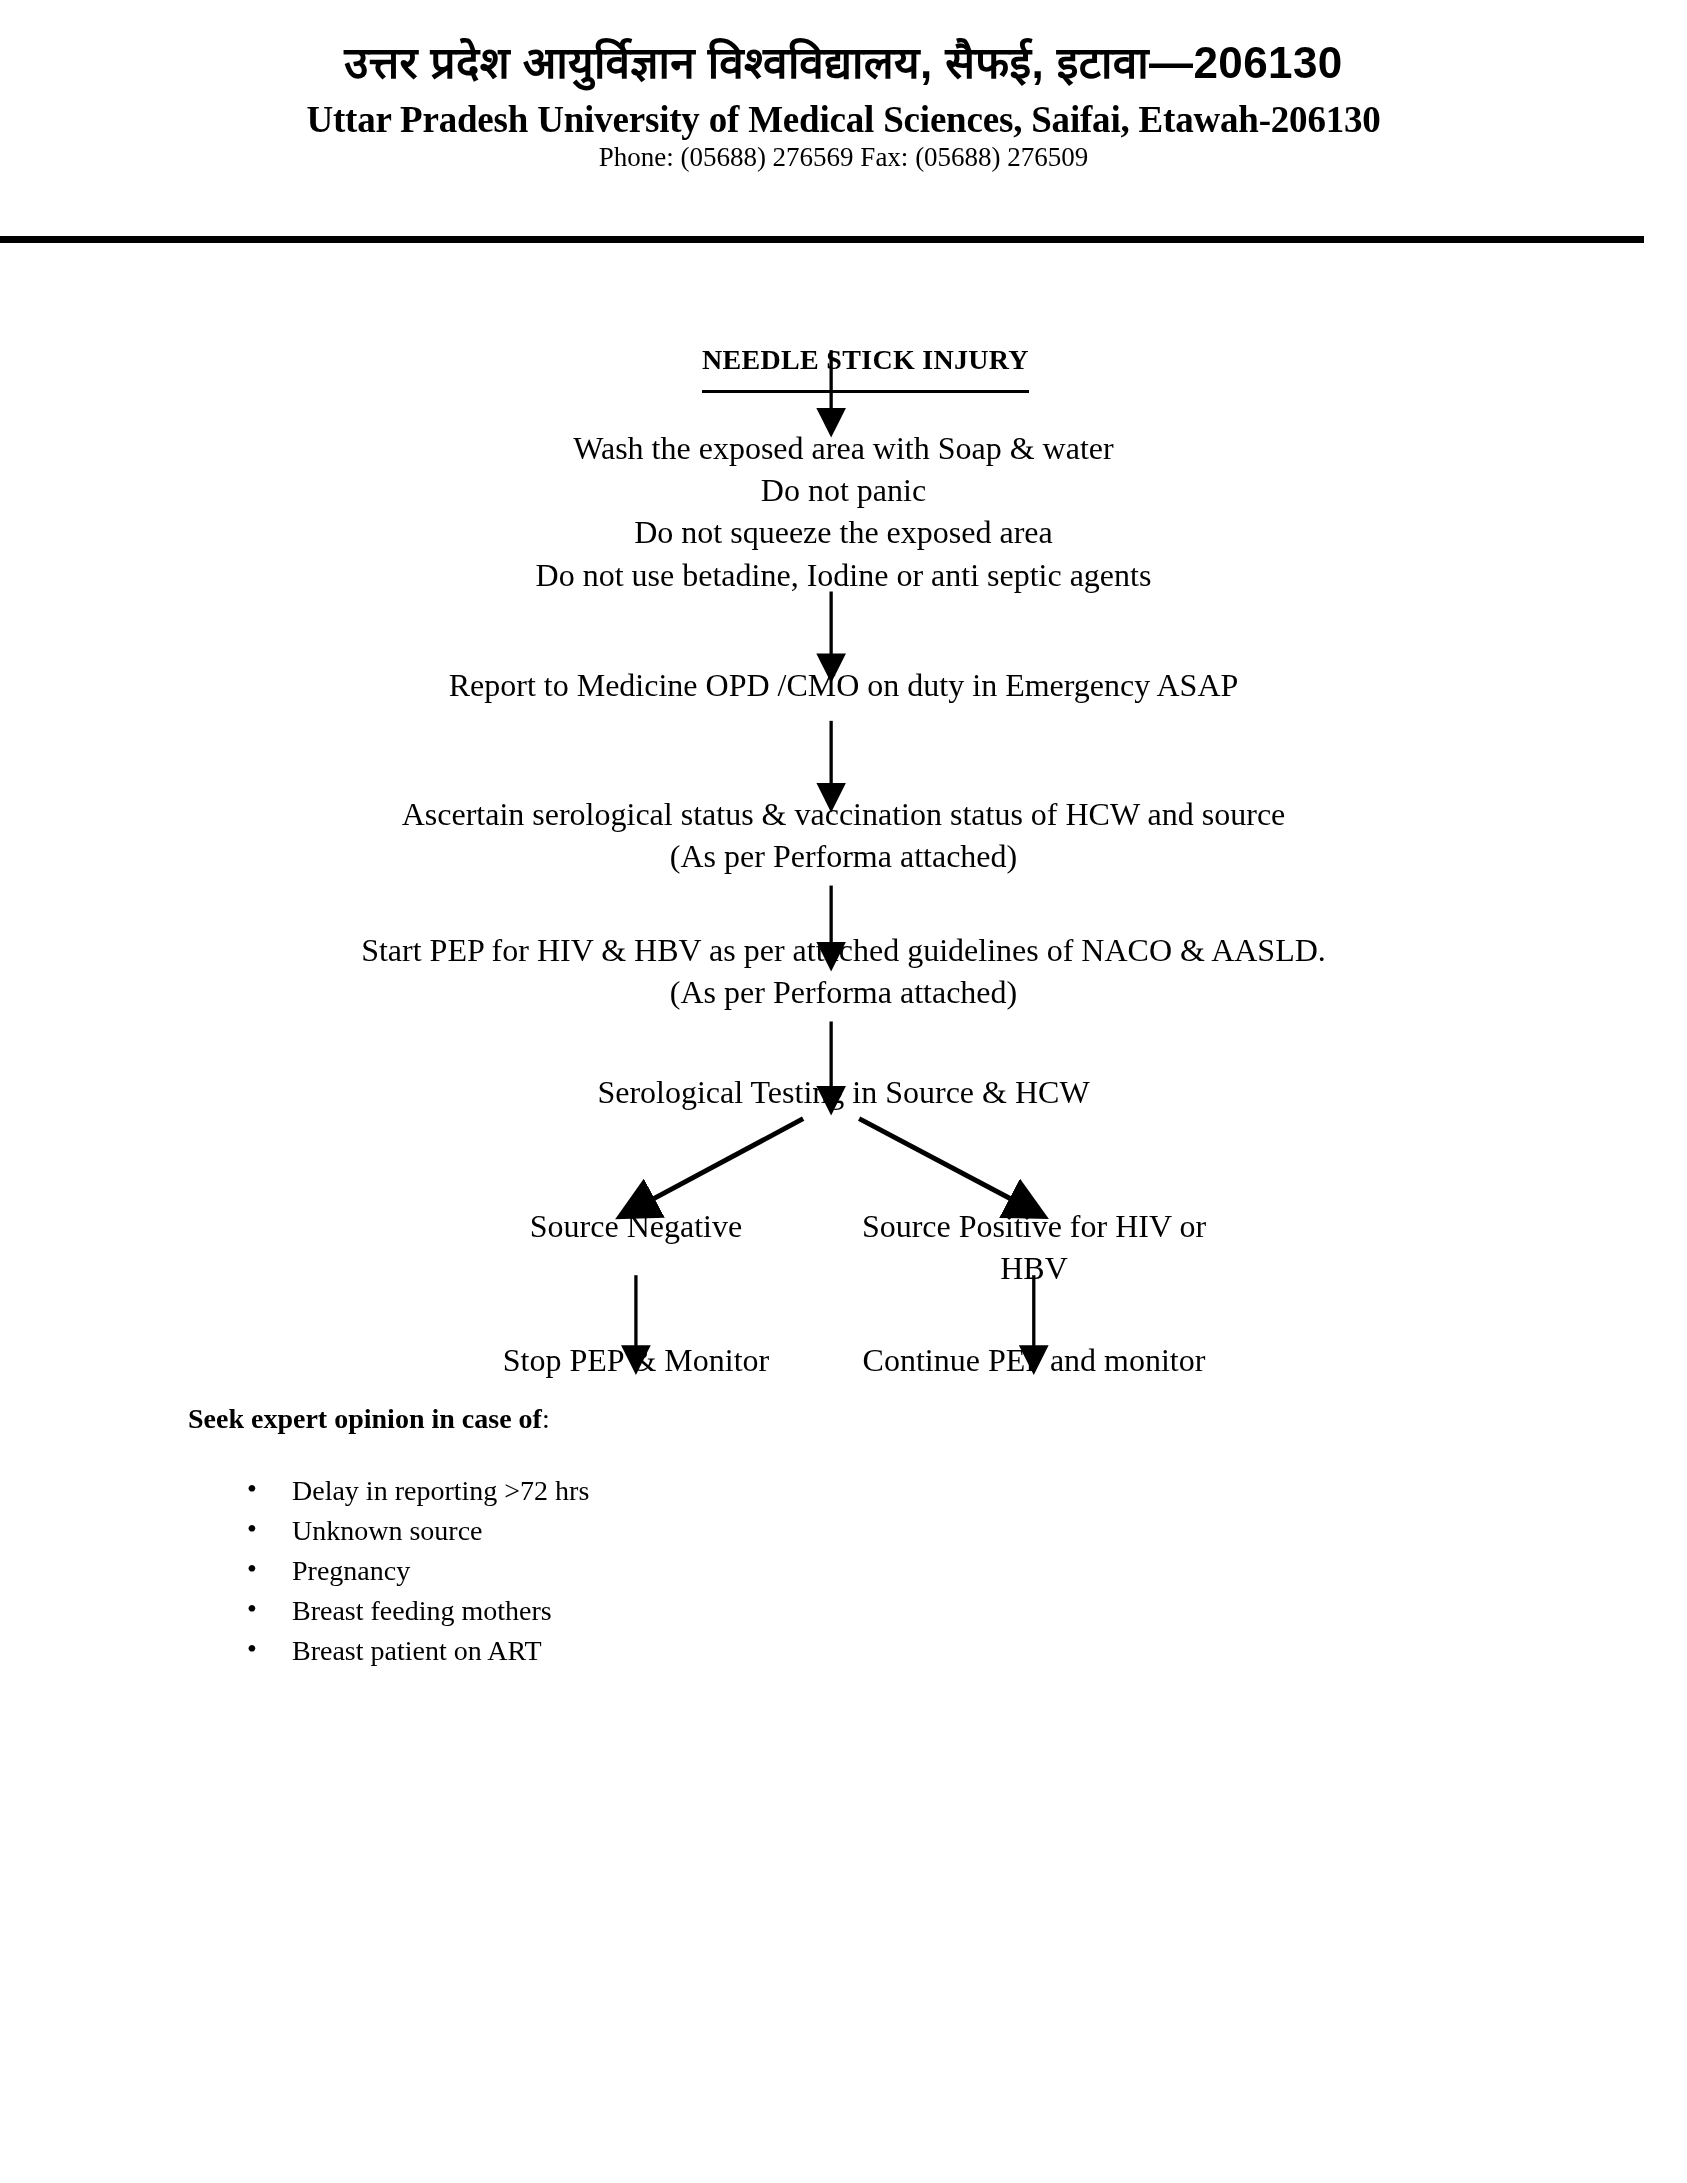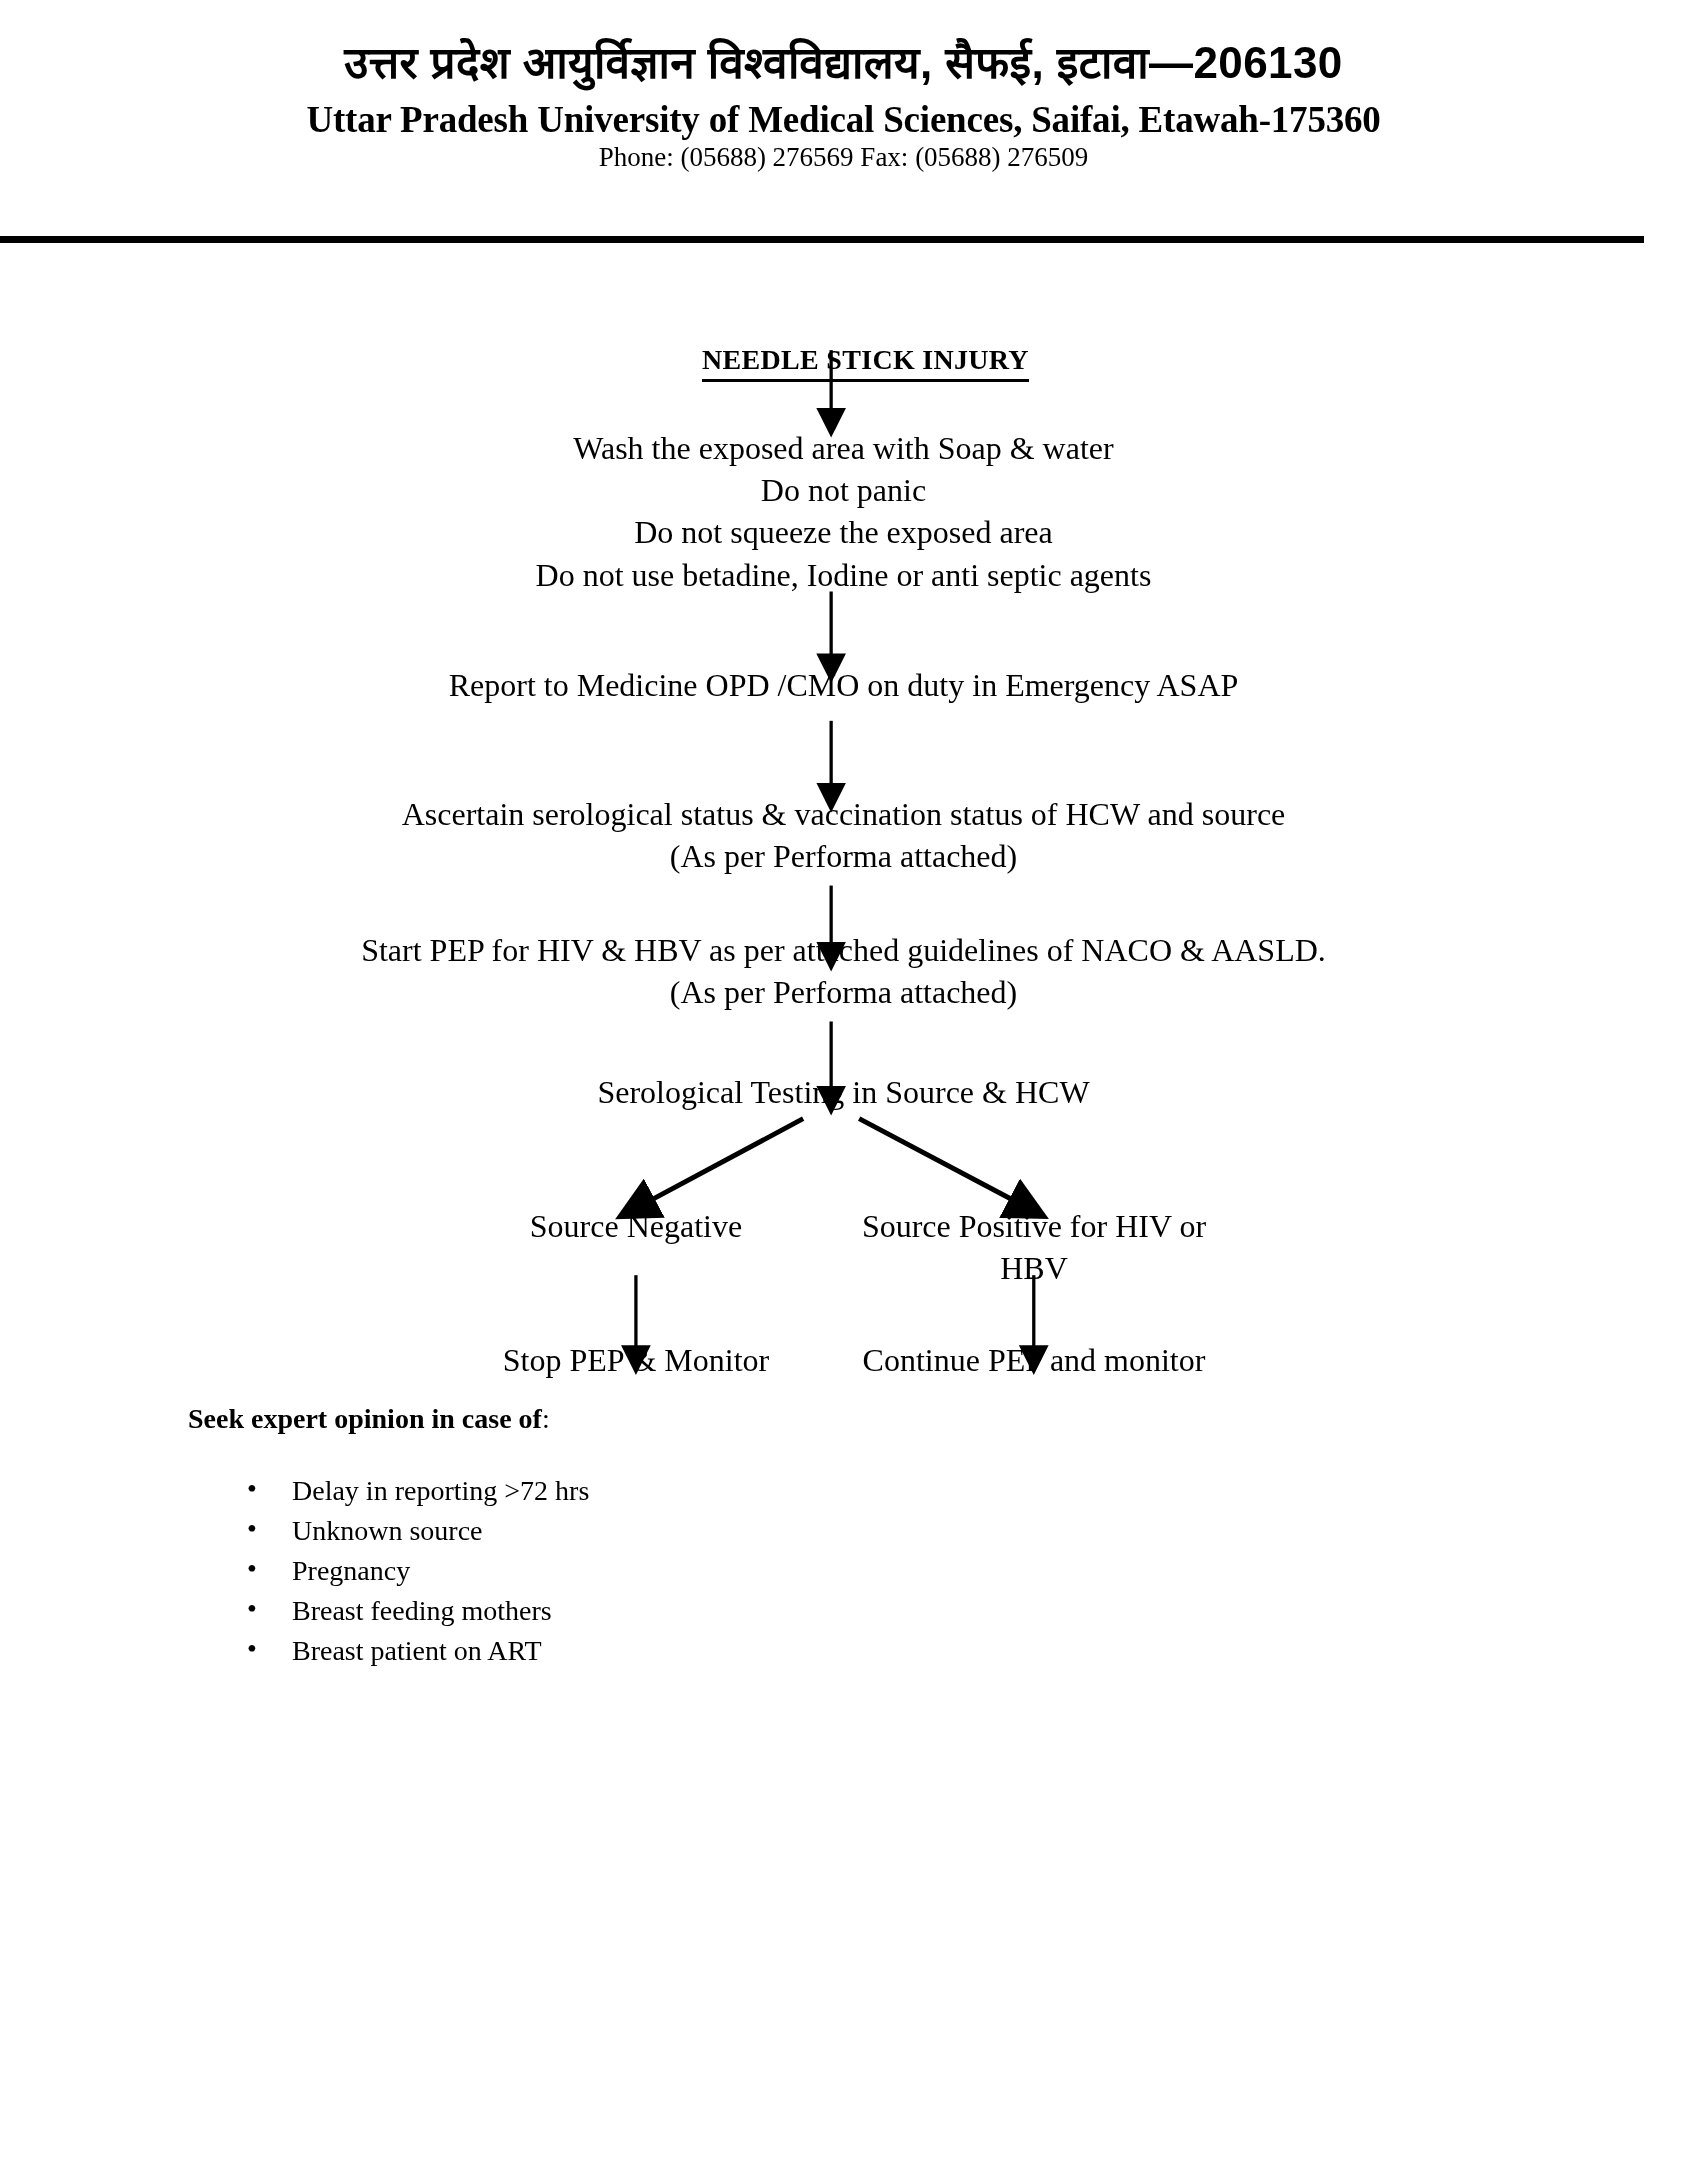--- a/index.html
+++ b/index.html
@@ -79,21 +79,21 @@
     left: 0;
     width: 1687px;
   }
   .title-node {
     font-weight: bold;
     font-size: 28px;
     letter-spacing: 0.3px;
   }
   .title-node span.u {
     border-bottom: 3.3px solid #000;
-    padding-bottom: 4px;
+    padding-bottom: 15px;
     margin-left: 44px;
   }
   svg.arrows {
     position: absolute;
     left: 0;
     top: 0;
     width: 1687px;
     height: 2183px;
     pointer-events: none;
   }
@@ -133,21 +133,21 @@
     line-height: 40px;
   }
 </style>
 </head>
 <body>
 
 <div class="page">
 
   <div class="letterhead">
     <div class="lh-hindi">उत्तर प्रदेश आयुर्विज्ञान विश्वविद्यालय, सैफई, इटावा—206130</div>
-    <div class="lh-english">Uttar Pradesh University of Medical Sciences, Saifai, Etawah-175360</div>
+    <div class="lh-english">Uttar Pradesh University of Medical Sciences, Saifai, Etawah-206130</div>
     <div class="lh-phone">Phone: (05688) 276569 Fax: (05688) 276509</div>
   </div>
   <div class="lh-rule"></div>
 
   <div class="flow">
 
     <svg class="arrows" viewBox="0 0 2048 2650">
       <defs>
         <marker id="ah" markerWidth="10" markerHeight="9" refX="1.2" refY="4.5" orient="auto" markerUnits="strokeWidth">
           <path d="M0,0 L0,9 L9,4.5 z" fill="#000"></path>

